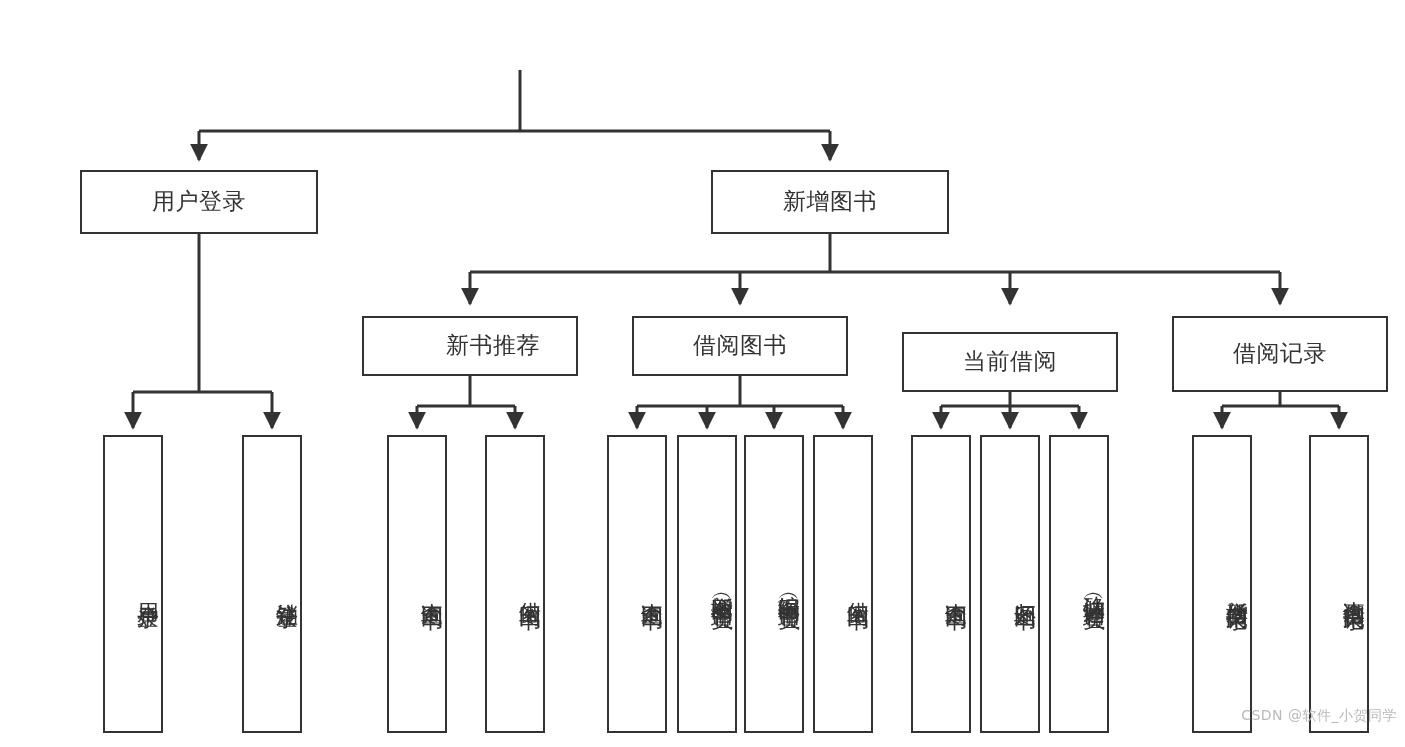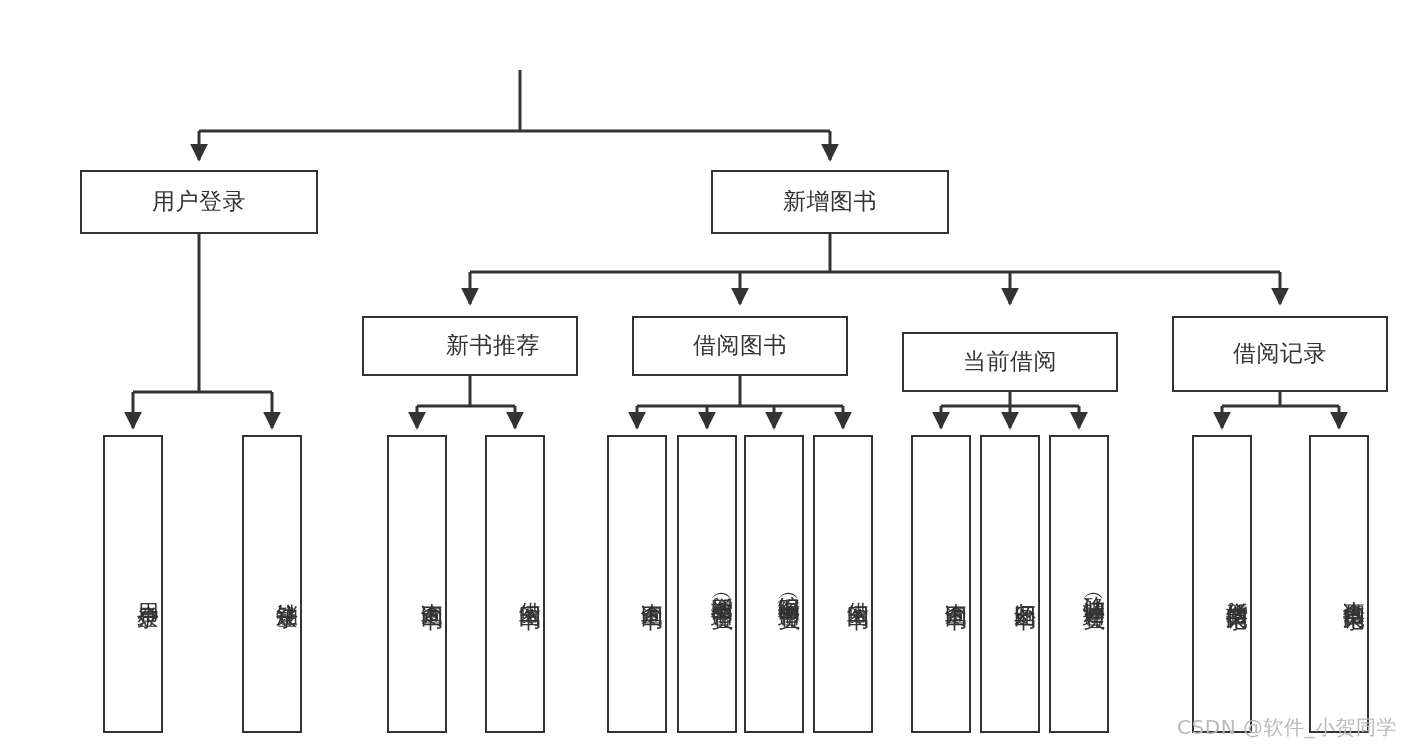--- a/index.html
+++ b/index.html
@@ -51,22 +51,22 @@
     padding-top: 10px;
     justify-content: center;
   }
   .node.vert.tall-text {
     align-items: flex-start;
     padding-top: 6px;
   }
   .watermark {
     position: absolute;
     right: 8px;
-    bottom: 6px;
-    font-size: 20px;
+    bottom: 22px;
+    font-size: 14px;
     color: #b9b9b9;
     letter-spacing: 0.5px;
     z-index: 5;
     white-space: nowrap;
   }
 </style>
 </head>
 <body>
 
 <div id="canvas">

